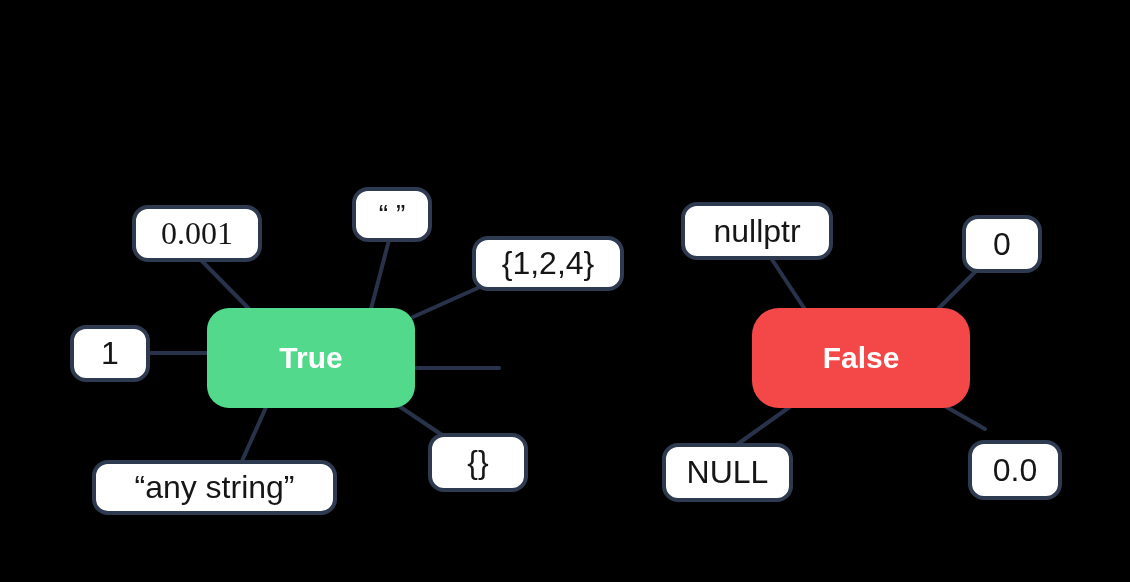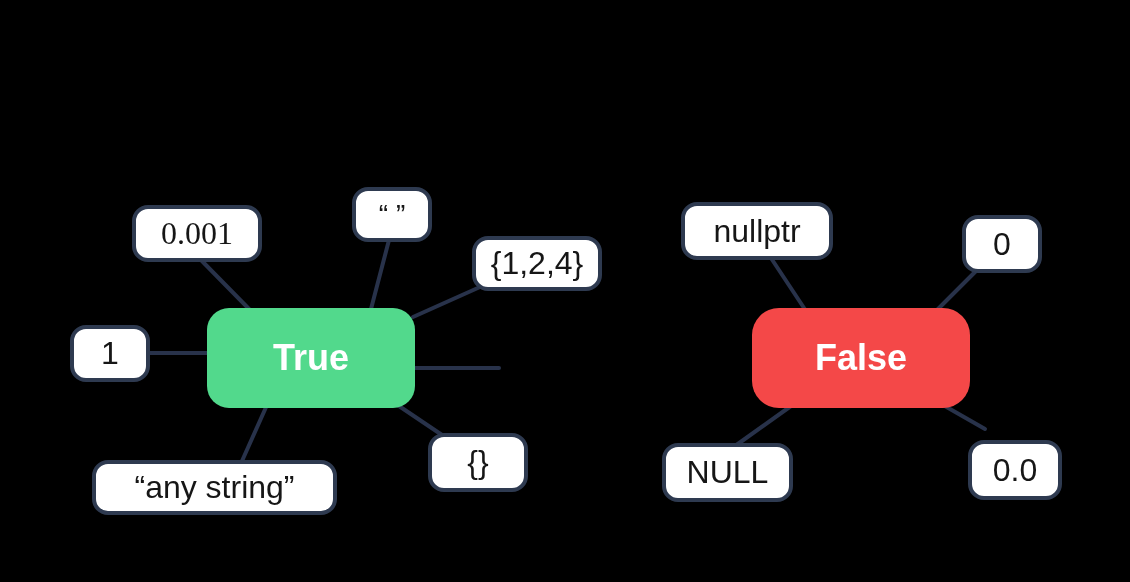--- a/index.html
+++ b/index.html
@@ -37,32 +37,32 @@
     align-items: center;
     justify-content: center;
     white-space: nowrap;
   }
   .bnode {
     position: absolute;
     box-sizing: border-box;
     border-radius: 22px;
     color: #ffffff;
     font-weight: bold;
-    font-size: 36px;
+    font-size: 30px;
     display: flex;
     align-items: center;
     justify-content: center;
   }
   .bnode.true  { background: #52d98c; }
   .bnode.false { background: #f44848; border-radius: 27px; }
 
   
   .n-decimal     { left: 132px; top: 205px; width: 130px; height: 57px; font-family: Liberation Serif, serif; }
   .n-emptystr    { left: 352px; top: 187px; width: 80px;  height: 55px; font-size: 28px; }
-  .n-set         { left: 472px; top: 236px; width: 130px; height: 55px; }
+  .n-set         { left: 472px; top: 236px; width: 152px; height: 55px; }
   .n-neg         { left: 497px; top: 339px; width: 106px; height: 57px; }
   .n-emptyset    { left: 428px; top: 433px; width: 100px; height: 59px; }
   .n-anystring   { left: 92px;  top: 460px; width: 245px; height: 55px; }
   .n-one         { left: 70px;  top: 325px; width: 80px;  height: 57px; }
   .n-nullptr     { left: 681px; top: 202px; width: 152px; height: 58px; }
   .n-zero        { left: 962px; top: 215px; width: 80px;  height: 58px; }
   .n-null        { left: 662px; top: 443px; width: 131px; height: 59px; text-align: center; }
   .n-zerofloat   { left: 968px; top: 440px; width: 94px;  height: 60px; }
 
   

